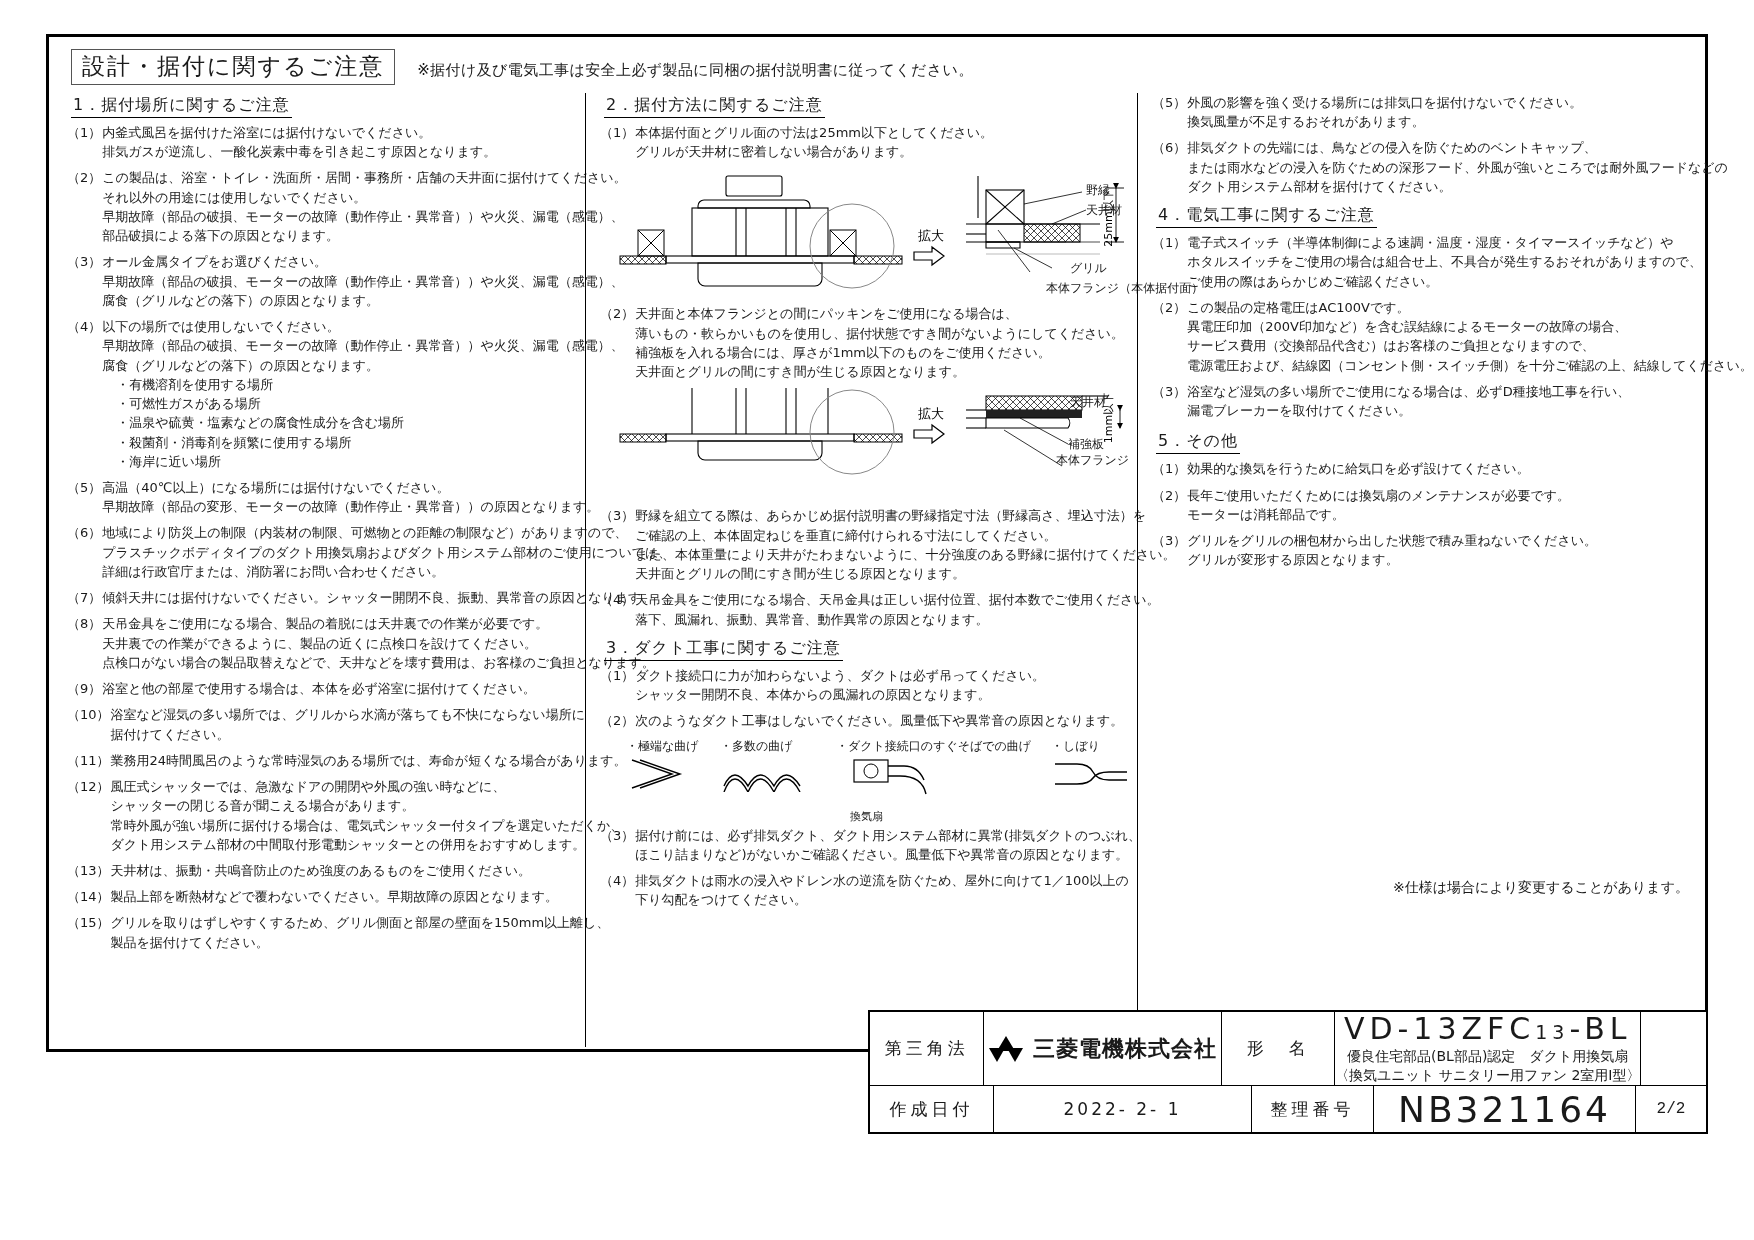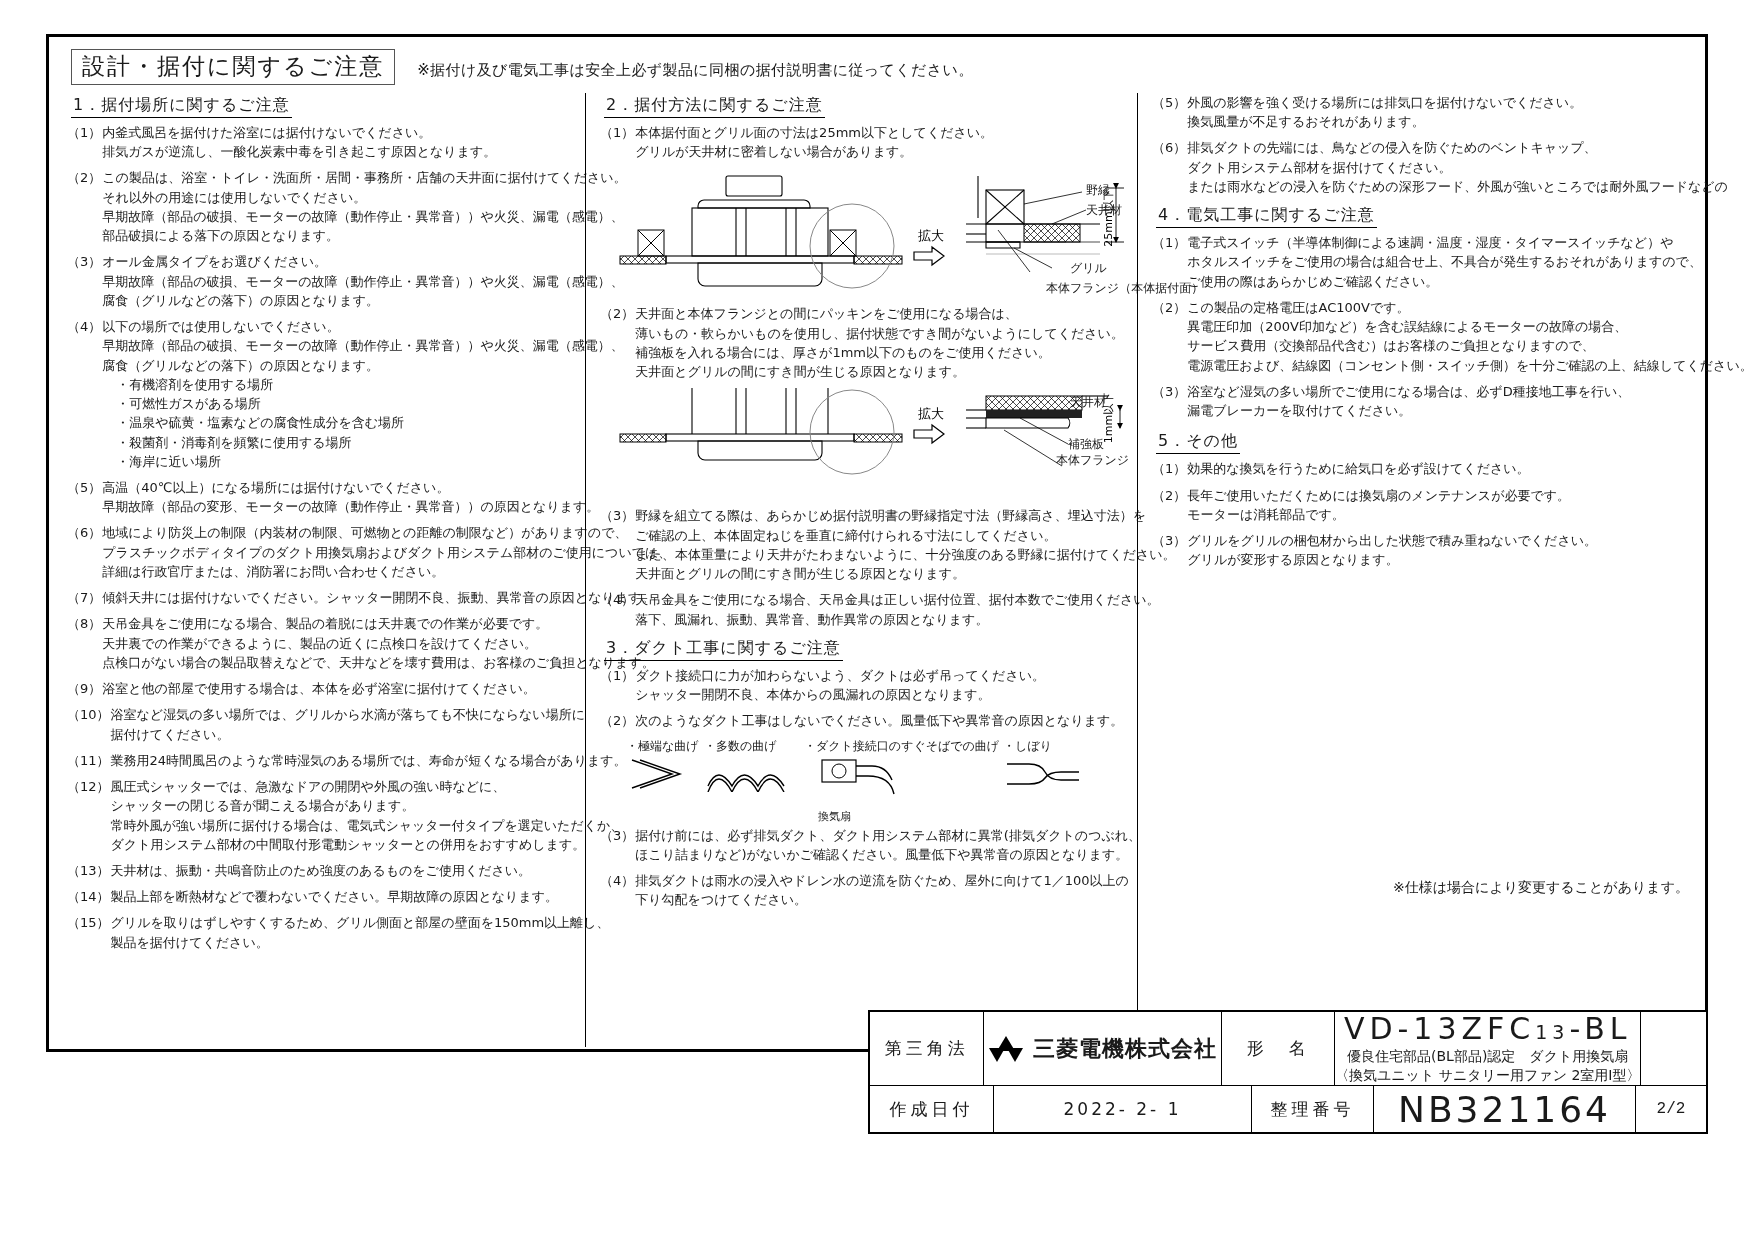--- a/index.html
+++ b/index.html
@@ -103,21 +103,21 @@
   .fig {
     position: relative;
     margin: 4px 0 6px 0;
     height: 130px;
   }
   .fig svg { display: block; }
 
   
   .bend-row {
     display: flex;
-    gap: 4px;
+    gap: 20px;
     margin: 4px 0 2px 26px;
     font-size: 12px;
   }
   .bend-cell { text-align: left; }
   .bend-cap { white-space: nowrap; margin-bottom: 1px; }
 
   
   #spec-note {
     position: absolute;
     right: 16px;
@@ -584,22 +584,22 @@
               <span class="num">（5）</span>
               <span class="body">
                 <div class="line">外風の影響を強く受ける場所には排気口を据付けないでください。</div>
                 <div class="line">換気風量が不足するおそれがあります。</div>
               </span>
             </div>
             <div class="item">
               <span class="num">（6）</span>
               <span class="body">
                 <div class="line">排気ダクトの先端には、鳥などの侵入を防ぐためのベントキャップ、</div>
+                <div class="line">または雨水などの浸入を防ぐための深形フード、外風が強いところでは耐外風フードなどの</div>
                 <div class="line">ダクト用システム部材を据付けてください。</div>
-                <div class="line">または雨水などの浸入を防ぐための深形フード、外風が強いところでは耐外風フードなどの</div>
               </span>
             </div>
           </div>
 
         <div class="sec-head" style="">4．電気工事に関するご注意</div>
         <div id="sec4-items">
             <div class="item">
               <span class="num">（1）</span>
               <span class="body">
                 <div class="line">電子式スイッチ（半導体制御による速調・温度・湿度・タイマースイッチなど）や</div>

